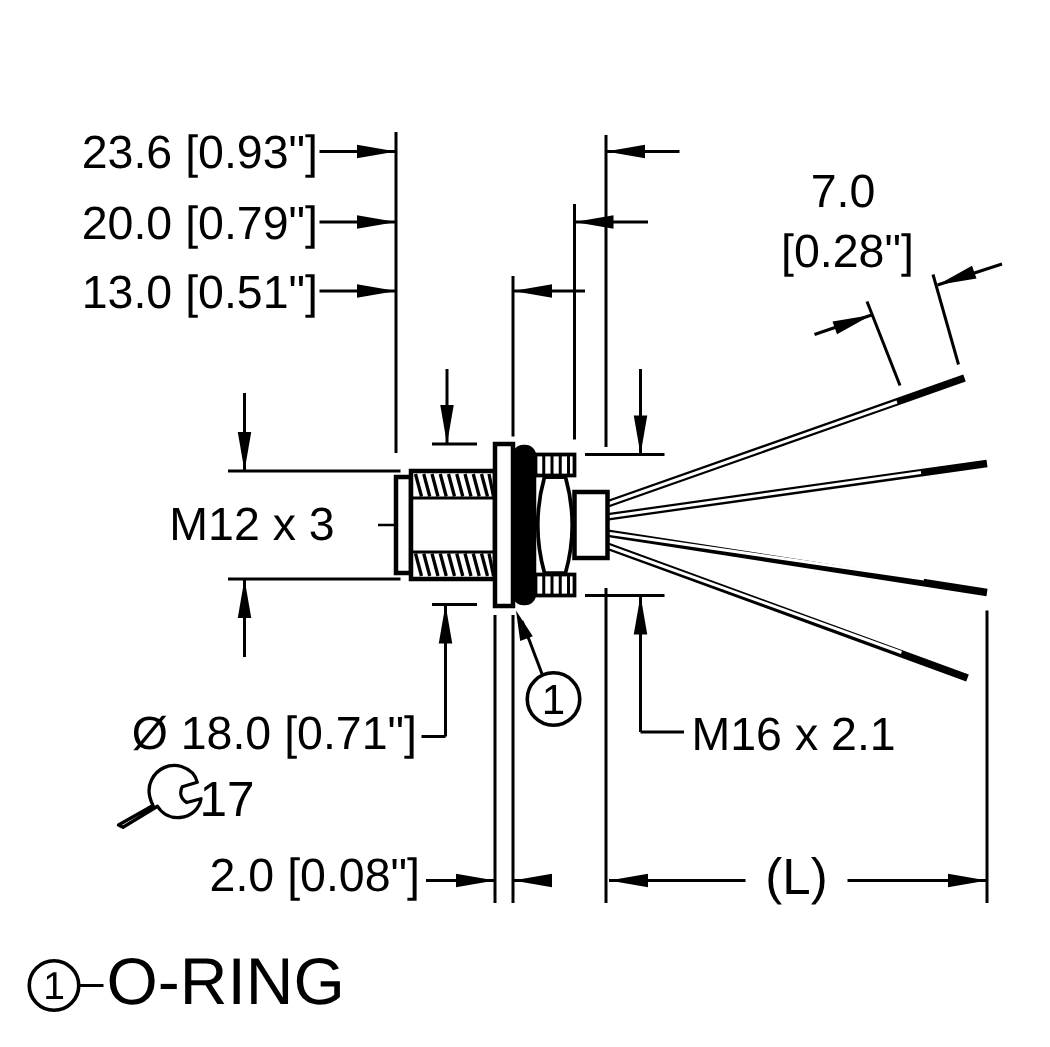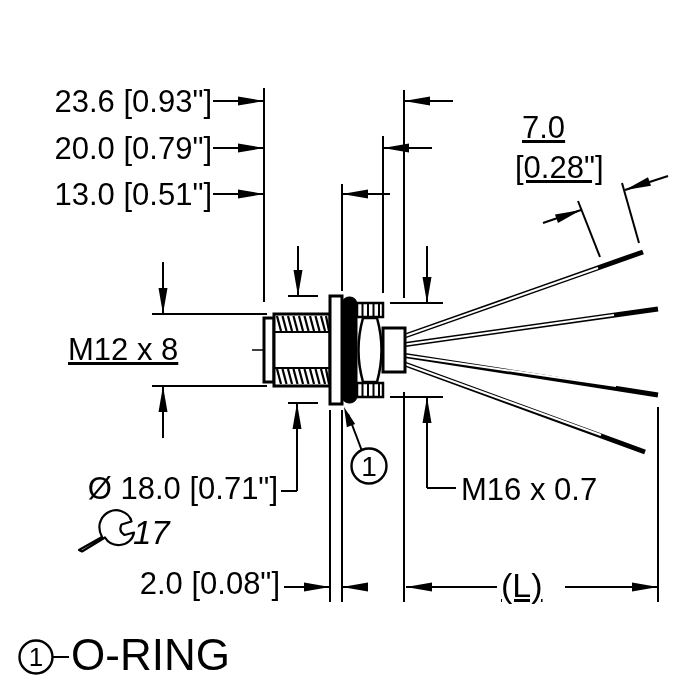--- a/index.html
+++ b/index.html
@@ -1,22 +1,22 @@
 <!DOCTYPE html>
 <html><head>
 <meta charset="utf-8">
 <style>
   html,body{margin:0;padding:0;background:#fff;}
   .canvas{position:relative;width:700px;height:698px;background:#fff;overflow:hidden;
           font-family:"Liberation Sans",sans-serif;color:#000;}
   .canvas svg{position:absolute;left:0;top:0;}
   .lbl{position:absolute;white-space:nowrap;font-size:31px;line-height:33px;letter-spacing:0px;}
   .right{text-align:right;}
-  .center{text-align:left;text-decoration:underline;}
-  .f33{font-size:33px;font-style:italic;}
+  .center{text-align:center;}
+  .f33{font-size:33px;}
   .f34{font-size:34px;}
   .f36{font-size:44px;}
 </style>
 </head>
 <body>
 
 <div class="canvas">
 
 <svg width="700" height="698" viewBox="0 0 700 698">
   <g stroke="#000" fill="none">
@@ -184,26 +184,26 @@
   </g>
 </svg>
 
 <div class="lbl right" style="left:20px;top:85px;width:192px;">23.6 [0.93"]</div>
 <div class="lbl right" style="left:20px;top:132px;width:192px;">20.0 [0.79"]</div>
 <div class="lbl right" style="left:20px;top:178px;width:192px;">13.0 [0.51"]</div>
 
 <div class="lbl center" style="left:522px;top:111px;width:80px;">7.0</div>
 <div class="lbl center" style="left:515px;top:151px;width:100px;">[0.28"]</div>
 
-<div class="lbl center" style="left:68px;top:333px;width:200px;">M12 x 8</div>
+<div class="lbl center" style="left:68px;top:333px;width:200px;">M12 x 3</div>
 
 <div class="lbl right" style="left:40px;top:472px;width:238px;">Ø 18.0 [0.71"]</div>
 <div class="lbl f33" style="left:133px;top:516px;">17</div>
 
 <div class="lbl right" style="left:80px;top:567px;width:200px;">2.0 [0.08"]</div>
 
-<div class="lbl" style="left:461px;top:473px;">M16 x 0.7</div>
+<div class="lbl" style="left:461px;top:473px;">M16 x 2.1</div>
 
 <div class="lbl center f34" style="left:501px;top:569px;width:60px;">(L)</div>
 
 <div class="lbl f36" style="left:71px;top:638px;">O-RING</div>
 
 </div>
 
 </body></html>

